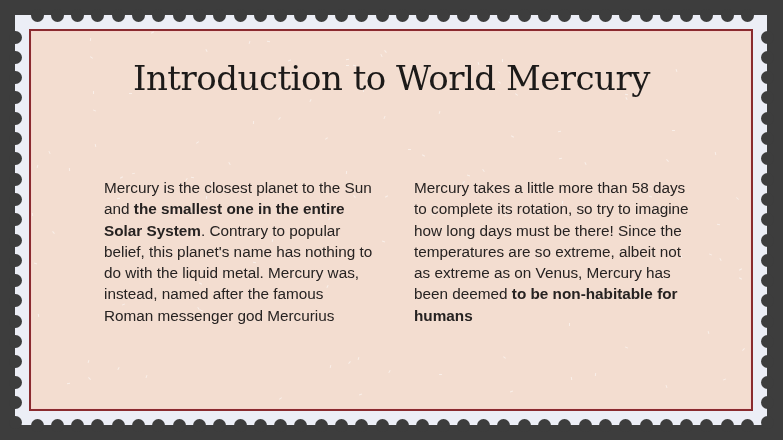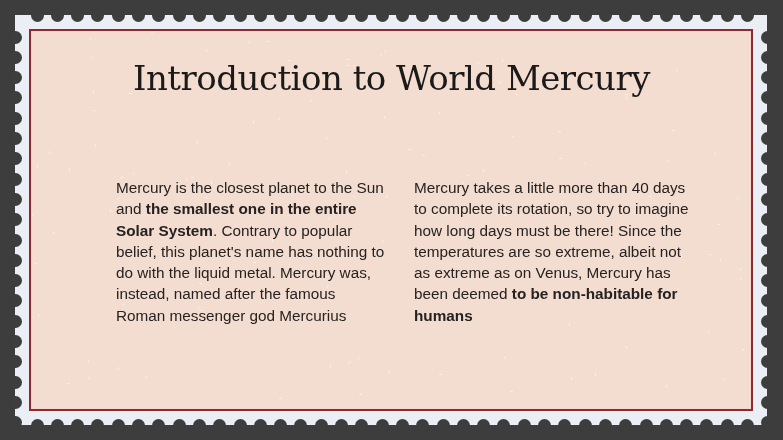--- a/index.html
+++ b/index.html
@@ -7,21 +7,21 @@
   .stamp{position:absolute;left:15px;top:15px;width:752px;height:410px;background:#eceef6;}
   .perf{position:absolute;width:13px;height:13px;border-radius:50%;background:#3d3d3d;}
   .frame{position:absolute;left:29px;top:29px;width:724px;height:382px;box-sizing:border-box;
     border:2px solid #8a2b2f;background:#f3ddd0;}
   .frame-inner{position:absolute;inset:0;border:1px solid #f6d6cf;}
   .title{position:absolute;left:0;width:100%;top:58px;text-align:center;
     font-family:"DejaVu Serif",serif;font-size:34px;color:#1c1a19;letter-spacing:-0.5px;}
   .col{position:absolute;top:177px;width:270px;font-family:"Liberation Sans",sans-serif;
     font-size:15.3px;line-height:21.3px;color:#262221;}
   .col b{font-weight:bold;}
-  .c1{left:116px;} .c2{left:414px;width:275px;}
+  .c1{left:104px;} .c2{left:414px;width:275px;}
   .speck{position:absolute;width:3px;height:1px;background:#fff;opacity:.55;}
 </style>
 </head>
 <body>
 
 <div class="stamp" id="stamp">
     <div class="perf" style="left: 15.5px; top: -6.5px;"></div>
     <div class="perf" style="left: 15.5px; top: 403.5px;"></div>
     <div class="perf" style="left: 35.8px; top: -6.5px;"></div>
     <div class="perf" style="left: 35.8px; top: 403.5px;"></div>
@@ -256,13 +256,13 @@
     <div class="speck" style="left: 450.798px; top: 138.981px; transform: rotate(53.7762deg);"></div>
     <div class="speck" style="left: 678.438px; top: 223.36px; transform: rotate(25.8063deg);"></div>
     <div class="speck" style="left: 487.339px; top: 265.205px; transform: rotate(2.41975deg);"></div>
     <div class="speck" style="left: 175.418px; top: 45.7658px; transform: rotate(58.6165deg);"></div>
   </div>
 
 <div class="title">Introduction to World Mercury</div>
 
 <div class="col c1"><span>Mercury is the closest planet to the Sun and </span><b>the smallest one in the entire Solar System</b><span>. Contrary to popular belief, this planet's name has nothing to do with the liquid metal. Mercury was, instead, named after the famous Roman messenger god Mercurius</span></div>
 
-<div class="col c2"><span>Mercury takes a little more than 40 days to complete its rotation, so try to imagine how long days must be there! Since the temperatures are so extreme, albeit not as extreme as on Venus, Mercury has been deemed </span><b>to be non-habitable for humans</b></div>
+<div class="col c2"><span>Mercury takes a little more than 58 days to complete its rotation, so try to imagine how long days must be there! Since the temperatures are so extreme, albeit not as extreme as on Venus, Mercury has been deemed </span><b>to be non-habitable for humans</b></div>
 
 </body></html>

